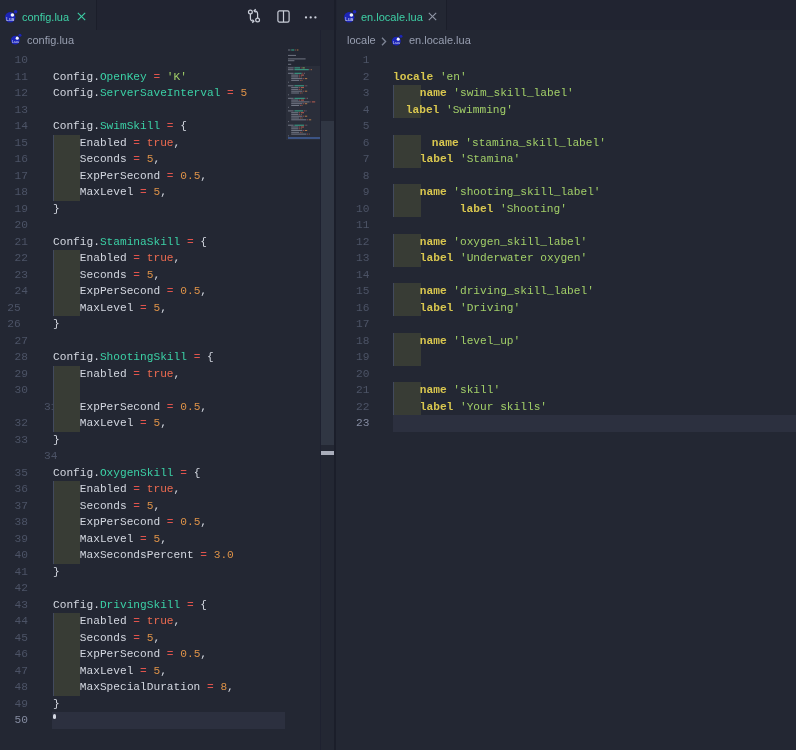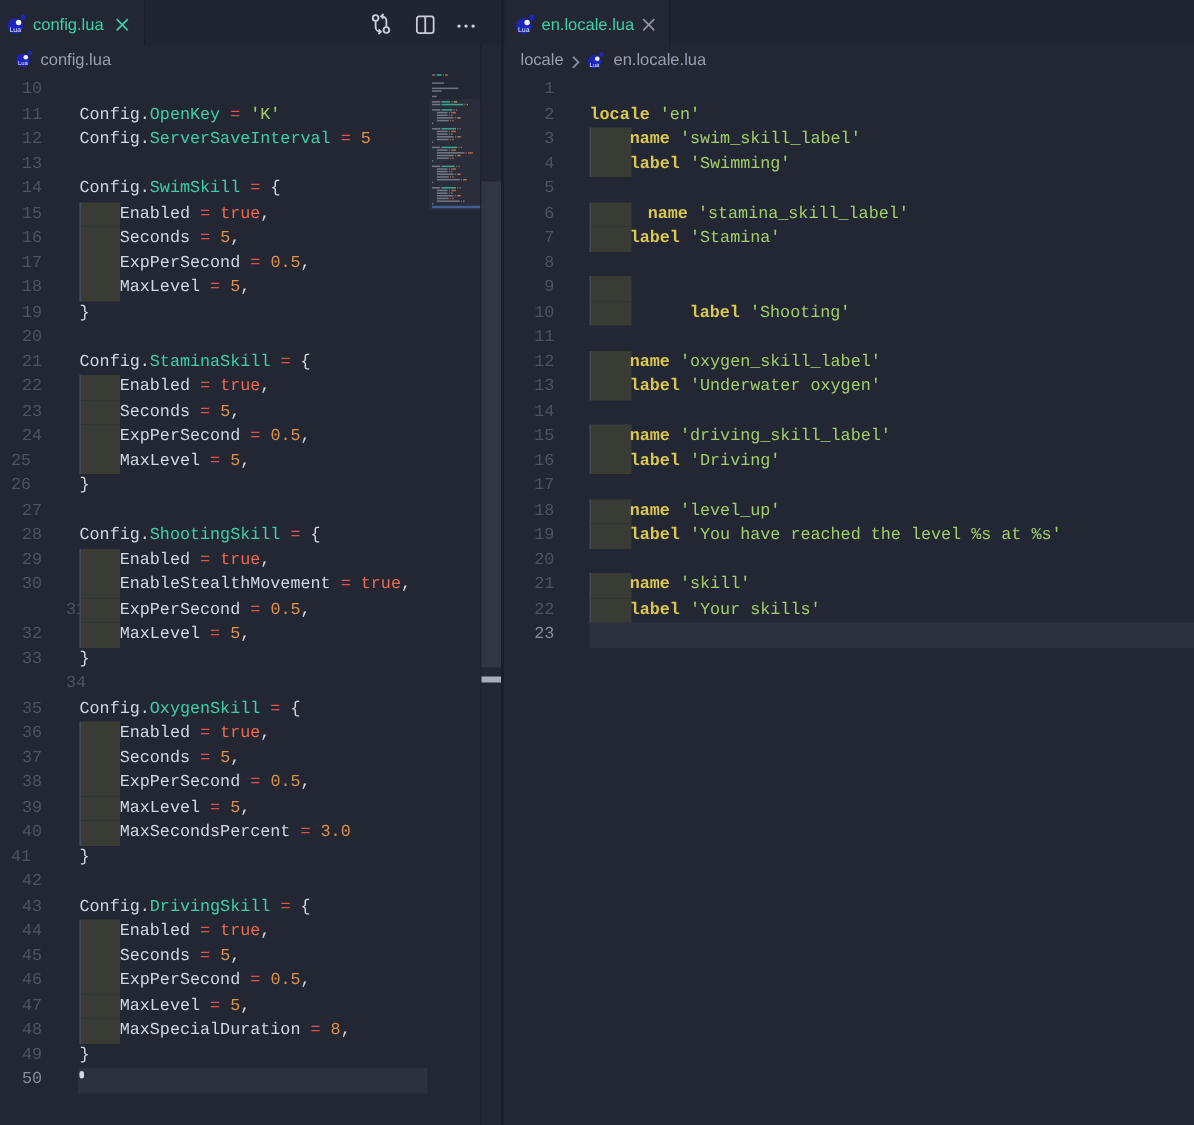--- a/index.html
+++ b/index.html
@@ -144,21 +144,20 @@
     <div class="line code" style="left:53px;top:280.5px;"></div>
     <div class="line code" style="left:0;top:297px;width:28px;text-align:right;color:#4c5366;">28</div>
     <div class="line code" style="left:53px;top:297px;"><span class="w">Config.</span><span class="t">ShootingSkill</span><span class="w"> </span><span class="r">=</span><span class="w"> </span><span class="w">{</span></div>
     <div class="line code" style="left:0;top:313.5px;width:28px;text-align:right;color:#4c5366;">29</div>
     <div class="iblock" style="left:53px;top:313.5px;height:16.5px;"></div>
     <div class="guide" style="left:53px;top:313.5px;height:16.5px;"></div>
     <div class="line code" style="left:53px;top:313.5px;"><span style="display:inline-block;width:26.812px;"></span><span class="w">Enabled </span><span class="r">=</span><span class="w"> </span><span class="u">true</span><span class="w">,</span></div>
     <div class="line code" style="left:0;top:330px;width:28px;text-align:right;color:#4c5366;">30</div>
     <div class="iblock" style="left:53px;top:330px;height:16.5px;"></div>
     <div class="guide" style="left:53px;top:330px;height:16.5px;"></div>
-    <div class="line code" style="left:53px;top:330px;"><span style="display:inline-block;width:26.812px;"></span><span class="w">EnableStealthMovement </span><span class="r">=</span><span class="w"> </span><span class="u">true</span><span class="w">,</span></div>
     <div class="line code" style="left:12px;top:346.5px;width:28px;text-align:left;color:#4c5366;padding-left:32px;">31</div>
     <div class="iblock" style="left:53px;top:346.5px;height:16.5px;"></div>
     <div class="guide" style="left:53px;top:346.5px;height:16.5px;"></div>
     <div class="line code" style="left:53px;top:346.5px;"><span style="display:inline-block;width:26.812px;"></span><span class="w">ExpPerSecond </span><span class="r">=</span><span class="w"> </span><span class="o">0.5</span><span class="w">,</span></div>
     <div class="line code" style="left:0;top:363px;width:28px;text-align:right;color:#4c5366;">32</div>
     <div class="iblock" style="left:53px;top:363px;height:16.5px;"></div>
     <div class="guide" style="left:53px;top:363px;height:16.5px;"></div>
     <div class="line code" style="left:53px;top:363px;"><span style="display:inline-block;width:26.812px;"></span><span class="w">MaxLevel </span><span class="r">=</span><span class="w"> </span><span class="o">5</span><span class="w">,</span></div>
     <div class="line code" style="left:0;top:379.5px;width:28px;text-align:right;color:#4c5366;">33</div>
     <div class="line code" style="left:53px;top:379.5px;"><span class="w">}</span></div>
@@ -179,21 +178,21 @@
     <div class="guide" style="left:53px;top:462px;height:16.5px;"></div>
     <div class="line code" style="left:53px;top:462px;"><span style="display:inline-block;width:26.812px;"></span><span class="w">ExpPerSecond </span><span class="r">=</span><span class="w"> </span><span class="o">0.5</span><span class="w">,</span></div>
     <div class="line code" style="left:0;top:478.5px;width:28px;text-align:right;color:#4c5366;">39</div>
     <div class="iblock" style="left:53px;top:478.5px;height:16.5px;"></div>
     <div class="guide" style="left:53px;top:478.5px;height:16.5px;"></div>
     <div class="line code" style="left:53px;top:478.5px;"><span style="display:inline-block;width:26.812px;"></span><span class="w">MaxLevel </span><span class="r">=</span><span class="w"> </span><span class="o">5</span><span class="w">,</span></div>
     <div class="line code" style="left:0;top:495px;width:28px;text-align:right;color:#4c5366;">40</div>
     <div class="iblock" style="left:53px;top:495px;height:16.5px;"></div>
     <div class="guide" style="left:53px;top:495px;height:16.5px;"></div>
     <div class="line code" style="left:53px;top:495px;"><span style="display:inline-block;width:26.812px;"></span><span class="w">MaxSecondsPercent </span><span class="r">=</span><span class="w"> </span><span class="o">3.0</span></div>
-    <div class="line code" style="left:0;top:511.5px;width:28px;text-align:center;color:#4c5366;">41</div>
+    <div class="line code" style="left:0;top:511.5px;width:28px;text-align:right;color:#4c5366;">41</div>
     <div class="line code" style="left:53px;top:511.5px;"><span class="w">}</span></div>
     <div class="line code" style="left:0;top:528px;width:28px;text-align:right;color:#4c5366;">42</div>
     <div class="line code" style="left:53px;top:528px;"></div>
     <div class="line code" style="left:0;top:544.5px;width:28px;text-align:right;color:#4c5366;">43</div>
     <div class="line code" style="left:53px;top:544.5px;"><span class="w">Config.</span><span class="t">DrivingSkill</span><span class="w"> </span><span class="r">=</span><span class="w"> </span><span class="w">{</span></div>
     <div class="line code" style="left:0;top:561px;width:28px;text-align:right;color:#4c5366;">44</div>
     <div class="iblock" style="left:53px;top:561px;height:16.5px;"></div>
     <div class="guide" style="left:53px;top:561px;height:16.5px;"></div>
     <div class="line code" style="left:53px;top:561px;"><span style="display:inline-block;width:26.812px;"></span><span class="w">Enabled </span><span class="r">=</span><span class="w"> </span><span class="u">true</span><span class="w">,</span></div>
     <div class="line code" style="left:0;top:577.5px;width:28px;text-align:right;color:#4c5366;">45</div>
@@ -231,36 +230,37 @@
     <div class="line code" style="left:57px;top:0px;"></div>
     <div class="line code" style="left:0;top:16.5px;width:33.5px;text-align:right;color:#4c5366;">2</div>
     <div class="line code" style="left:57px;top:16.5px;"><span class="y">locale</span><span class="w"> </span><span class="g">'en'</span></div>
     <div class="line code" style="left:0;top:33px;width:33.5px;text-align:right;color:#4c5366;">3</div>
     <div class="iblock" style="left:57.5px;top:33px;height:16.5px;"></div>
     <div class="guide" style="left:57px;top:33px;height:16.5px;"></div>
     <div class="line code" style="left:57px;top:33px;"><span style="display:inline-block;width:26.812px;"></span><span class="y">name</span><span class="w"> </span><span class="g">'swim_skill_label'</span></div>
     <div class="line code" style="left:0;top:49.5px;width:33.5px;text-align:right;color:#4c5366;">4</div>
     <div class="iblock" style="left:57.5px;top:49.5px;height:16.5px;"></div>
     <div class="guide" style="left:57px;top:49.5px;height:16.5px;"></div>
-    <div class="line code" style="left:57px;top:49.5px;"><span style="display:inline-block;width:26.812px;"></span><span class="y">label</span><span class="w"> </span><span class="g">'Swimming'</span></div>
+    <div class="line code" style="left:43px;top:49.5px;"><span style="display:inline-block;width:26.812px;"></span><span class="y">label</span><span class="w"> </span><span class="g">'Swimming'</span></div>
     <div class="line code" style="left:0;top:66px;width:33.5px;text-align:right;color:#4c5366;">5</div>
     <div class="line code" style="left:57px;top:66px;"></div>
     <div class="line code" style="left:0;top:82.5px;width:33.5px;text-align:right;color:#4c5366;">6</div>
     <div class="iblock" style="left:57.5px;top:82.5px;height:16.5px;"></div>
     <div class="guide" style="left:57px;top:82.5px;height:16.5px;"></div>
     <div class="line code" style="left:69px;top:82.5px;"><span style="display:inline-block;width:26.812px;"></span><span class="y">name</span><span class="w"> </span><span class="g">'stamina_skill_label'</span></div>
     <div class="line code" style="left:0;top:99px;width:33.5px;text-align:right;color:#4c5366;">7</div>
     <div class="iblock" style="left:57.5px;top:99px;height:16.5px;"></div>
     <div class="guide" style="left:57px;top:99px;height:16.5px;"></div>
     <div class="line code" style="left:57px;top:99px;"><span style="display:inline-block;width:26.812px;"></span><span class="y">label</span><span class="w"> </span><span class="g">'Stamina'</span></div>
     <div class="line code" style="left:0;top:115.5px;width:33.5px;text-align:right;color:#4c5366;">8</div>
     <div class="line code" style="left:57px;top:115.5px;"></div>
     <div class="line code" style="left:0;top:132px;width:33.5px;text-align:right;color:#4c5366;">9</div>
     <div class="iblock" style="left:57.5px;top:132px;height:16.5px;"></div>
     <div class="guide" style="left:57px;top:132px;height:16.5px;"></div>
+    <div class="line code" style="left:57px;top:132px;"><span style="display:inline-block;width:26.812px;"></span><span class="y">name</span><span class="w"> </span><span class="g">'shooting_skill_label'</span></div>
     <div class="line code" style="left:0;top:148.5px;width:33.5px;text-align:right;color:#4c5366;">10</div>
     <div class="iblock" style="left:57.5px;top:148.5px;height:16.5px;"></div>
     <div class="guide" style="left:57px;top:148.5px;height:16.5px;"></div>
     <div class="line code" style="left:57px;top:148.5px;margin-left:40px;"><span style="display:inline-block;width:26.812px;"></span><span class="y">label</span><span class="w"> </span><span class="g">'Shooting'</span></div>
     <div class="line code" style="left:0;top:165px;width:33.5px;text-align:right;color:#4c5366;">11</div>
     <div class="line code" style="left:57px;top:165px;"></div>
     <div class="line code" style="left:0;top:181.5px;width:33.5px;text-align:right;color:#4c5366;">12</div>
     <div class="iblock" style="left:57.5px;top:181.5px;height:16.5px;"></div>
     <div class="guide" style="left:57px;top:181.5px;height:16.5px;"></div>
     <div class="line code" style="left:57px;top:181.5px;"><span style="display:inline-block;width:26.812px;"></span><span class="y">name</span><span class="w"> </span><span class="g">'oxygen_skill_label'</span></div>
@@ -280,21 +280,20 @@
     <div class="line code" style="left:57px;top:247.5px;"><span style="display:inline-block;width:26.812px;"></span><span class="y">label</span><span class="w"> </span><span class="g">'Driving'</span></div>
     <div class="line code" style="left:0;top:264px;width:33.5px;text-align:right;color:#4c5366;">17</div>
     <div class="line code" style="left:57px;top:264px;"></div>
     <div class="line code" style="left:0;top:280.5px;width:33.5px;text-align:right;color:#4c5366;">18</div>
     <div class="iblock" style="left:57.5px;top:280.5px;height:16.5px;"></div>
     <div class="guide" style="left:57px;top:280.5px;height:16.5px;"></div>
     <div class="line code" style="left:57px;top:280.5px;"><span style="display:inline-block;width:26.812px;"></span><span class="y">name</span><span class="w"> </span><span class="g">'level_up'</span></div>
     <div class="line code" style="left:0;top:297px;width:33.5px;text-align:right;color:#4c5366;">19</div>
     <div class="iblock" style="left:57.5px;top:297px;height:16.5px;"></div>
     <div class="guide" style="left:57px;top:297px;height:16.5px;"></div>
-    <div class="line code" style="left:57px;top:297px;"><span style="display:inline-block;width:26.812px;"></span><span class="y">label</span><span class="w"> </span><span class="g">'You have reached the level %s at %s'</span></div>
     <div class="line code" style="left:0;top:313.5px;width:33.5px;text-align:right;color:#4c5366;">20</div>
     <div class="line code" style="left:57px;top:313.5px;"></div>
     <div class="line code" style="left:0;top:330px;width:33.5px;text-align:right;color:#4c5366;">21</div>
     <div class="iblock" style="left:57.5px;top:330px;height:16.5px;"></div>
     <div class="guide" style="left:57px;top:330px;height:16.5px;"></div>
     <div class="line code" style="left:57px;top:330px;"><span style="display:inline-block;width:26.812px;"></span><span class="y">name</span><span class="w"> </span><span class="g">'skill'</span></div>
     <div class="line code" style="left:0;top:346.5px;width:33.5px;text-align:right;color:#4c5366;">22</div>
     <div class="iblock" style="left:57.5px;top:346.5px;height:16.5px;"></div>
     <div class="guide" style="left:57px;top:346.5px;height:16.5px;"></div>
     <div class="line code" style="left:57px;top:346.5px;"><span style="display:inline-block;width:26.812px;"></span><span class="y">label</span><span class="w"> </span><span class="g">'Your skills'</span></div>

